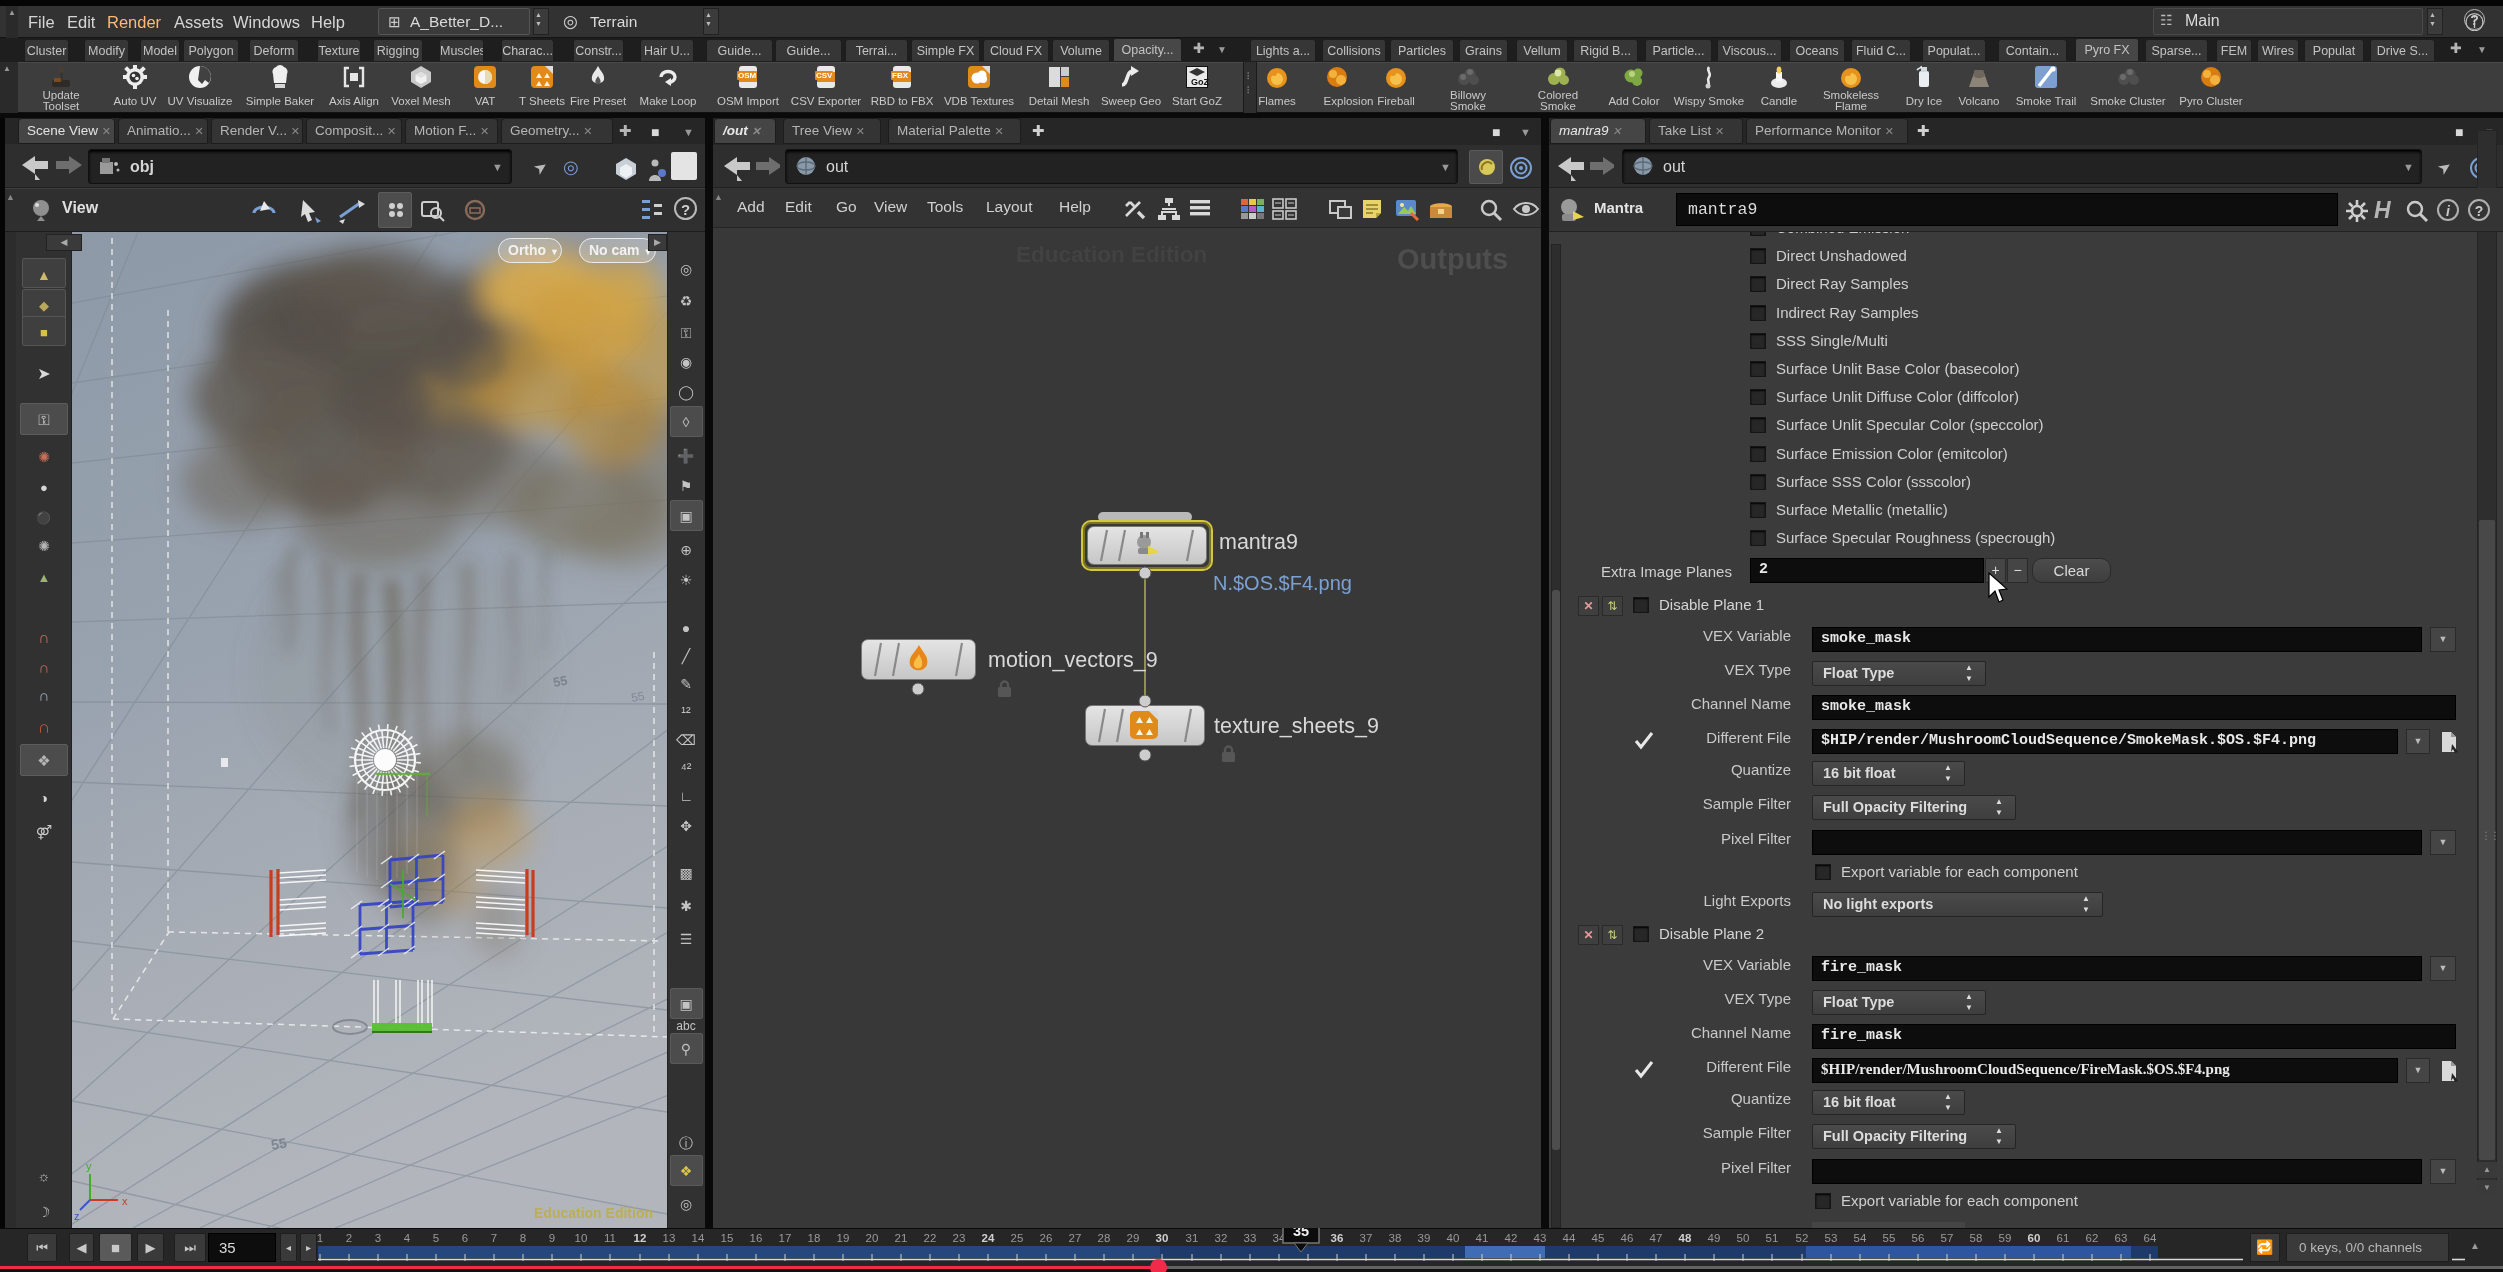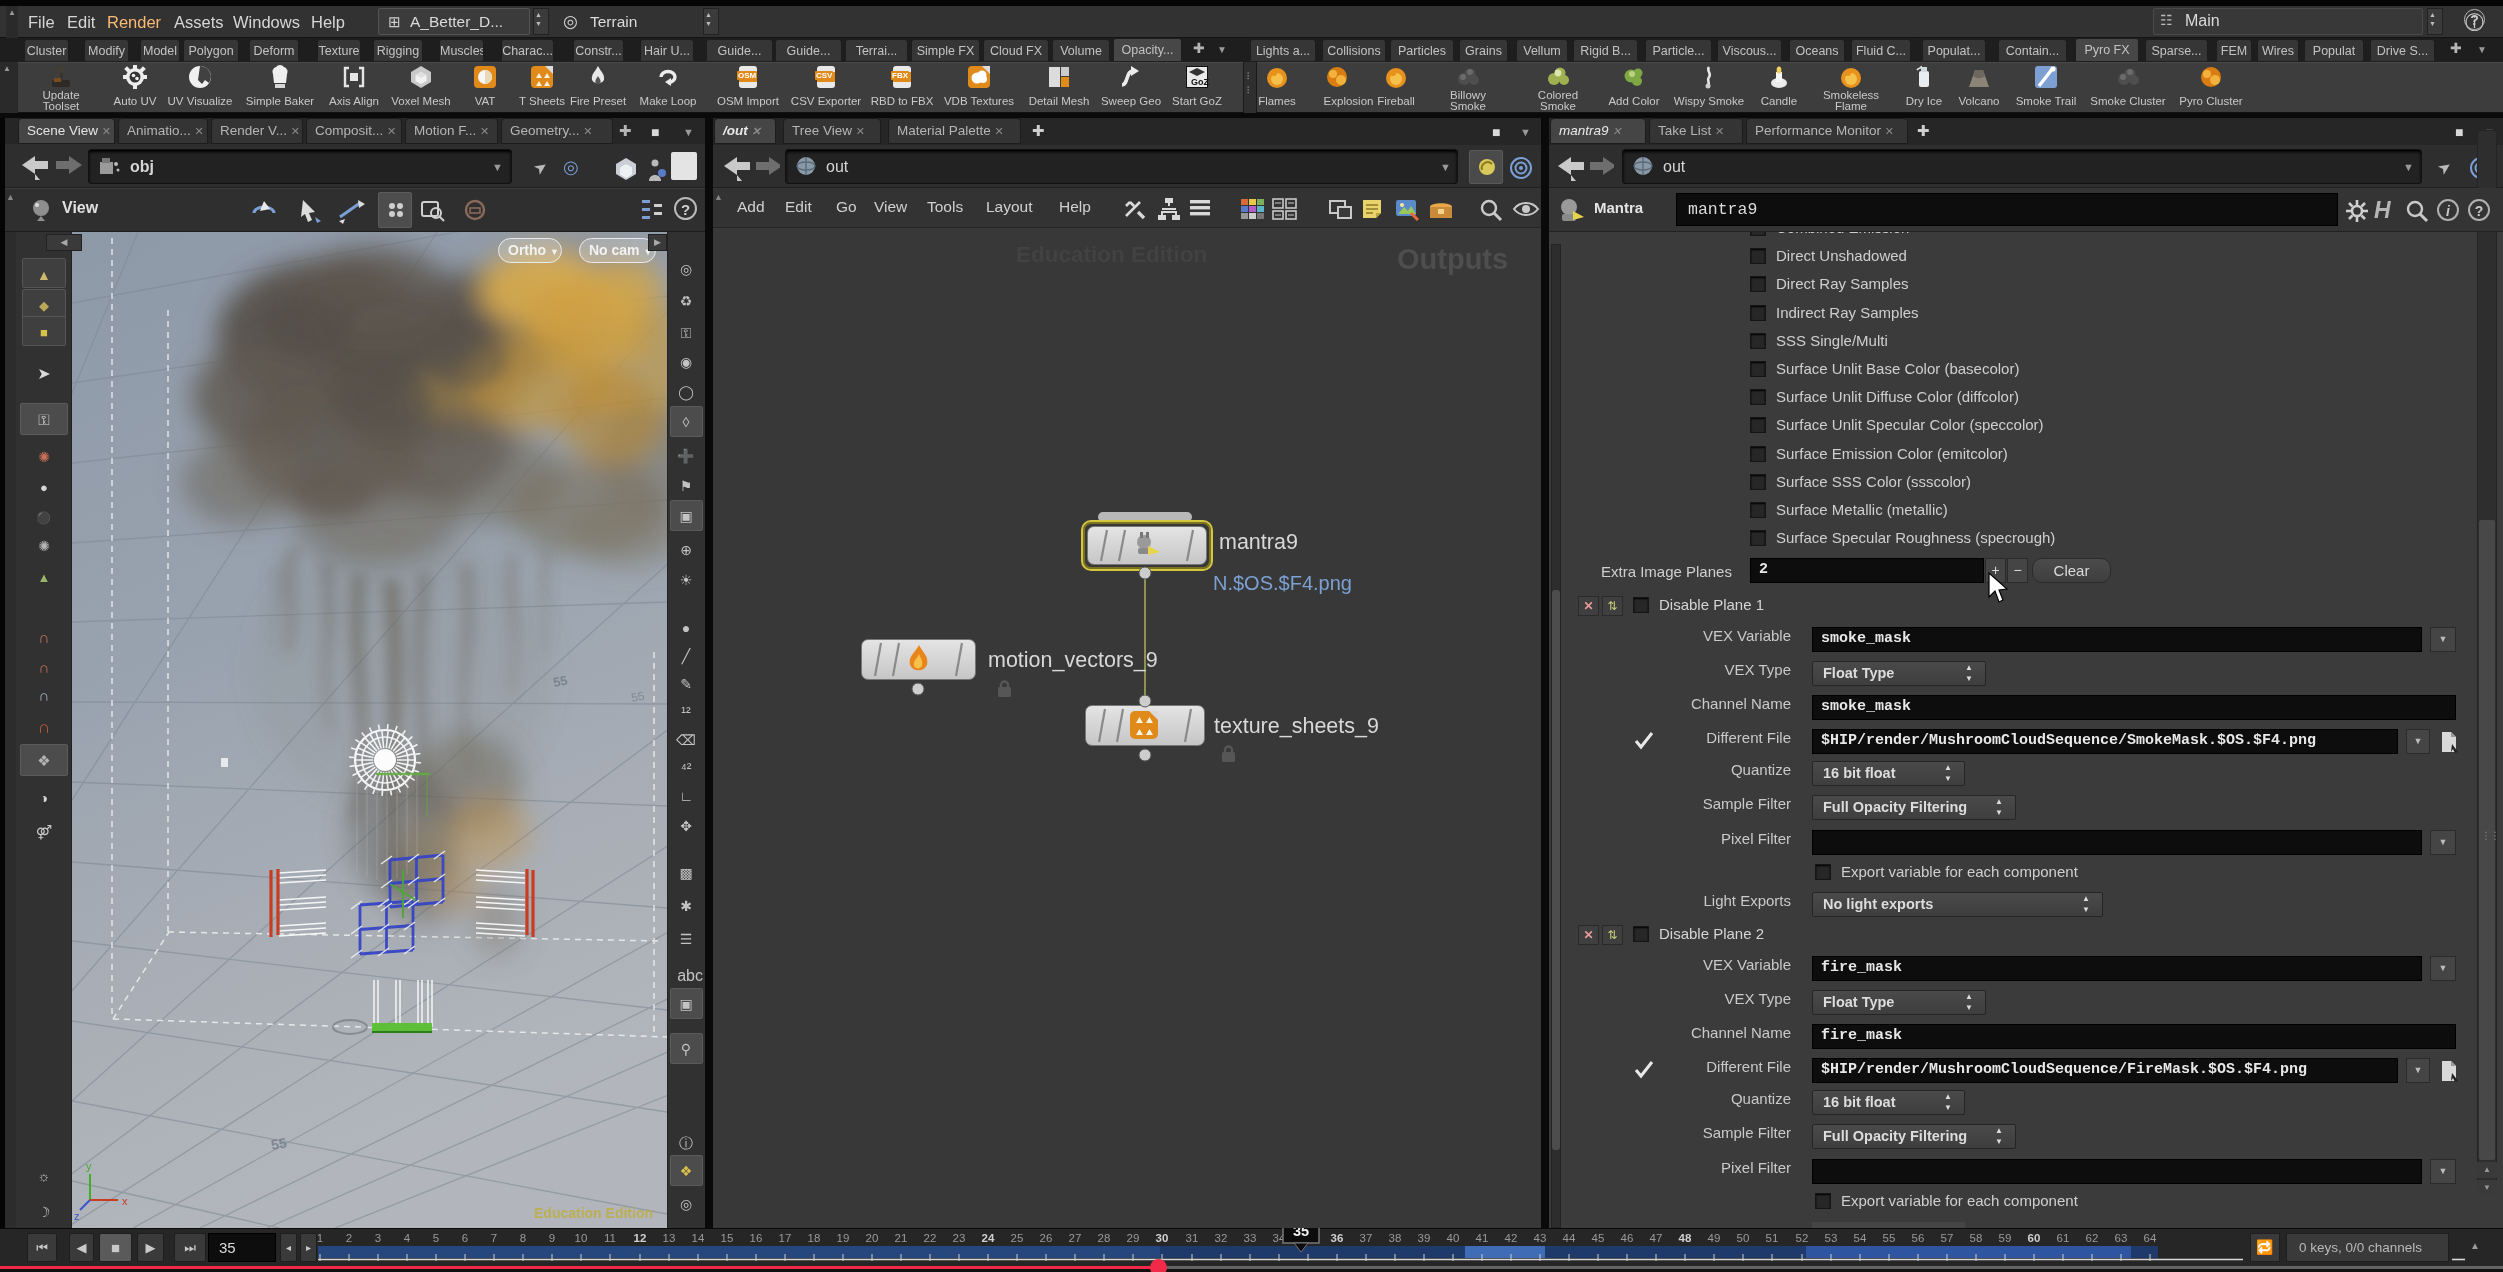--- a/index.html
+++ b/index.html
@@ -431,21 +431,21 @@
 <div class="a" style="left:669px;top:645px;width:34px;text-align:center;font-size:14px;line-height:22px;color:#c3c3c3">╱</div>
 <div class="a" style="left:669px;top:673px;width:34px;text-align:center;font-size:14px;line-height:22px;color:#c3c3c3">✎</div>
 <div class="a" style="left:669px;top:701px;width:34px;text-align:center;font-size:14px;line-height:22px;color:#c3c3c3">¹²</div>
 <div class="a" style="left:669px;top:729px;width:34px;text-align:center;font-size:14px;line-height:22px;color:#c3c3c3">⌫</div>
 <div class="a" style="left:669px;top:757px;width:34px;text-align:center;font-size:14px;line-height:22px;color:#c3c3c3">⁴²</div>
 <div class="a" style="left:669px;top:785px;width:34px;text-align:center;font-size:14px;line-height:22px;color:#c3c3c3">∟</div>
 <div class="a" style="left:669px;top:815px;width:34px;text-align:center;font-size:14px;line-height:22px;color:#c3c3c3">✥</div>
 <div class="a" style="left:669px;top:862px;width:34px;text-align:center;font-size:14px;line-height:22px;color:#c3c3c3">▩</div>
 <div class="a" style="left:669px;top:895px;width:34px;text-align:center;font-size:14px;line-height:22px;color:#c3c3c3">✱</div>
 <div class="a" style="left:669px;top:928px;width:34px;text-align:center;font-size:14px;line-height:22px;color:#c3c3c3">☰</div>
-<div class="a" style="left:669px;top:965px;width:34px;text-align:right;font-size:16px;line-height:22px;color:#c3c3c3">abc</div>
+<div class="a" style="left:669px;top:1015px;width:34px;text-align:center;font-size:12px;line-height:22px;color:#c3c3c3">abc</div>
 <div class="a" style="left:670px;top:988px;width:33px;height:31px;background:#4c4c4c;border:1px solid #5a5a5a;border-radius:2px"></div>
 <div class="a" style="left:669px;top:993px;width:34px;text-align:center;font-size:14px;line-height:22px;color:#c3c3c3">▣</div>
 <div class="a" style="left:670px;top:1033px;width:33px;height:31px;background:#4c4c4c;border:1px solid #5a5a5a;border-radius:2px"></div>
 <div class="a" style="left:669px;top:1038px;width:34px;text-align:center;font-size:14px;line-height:22px;color:#c3c3c3">⚲</div>
 <div class="a" style="left:669px;top:1132px;width:34px;text-align:center;font-size:14px;line-height:22px;color:#c3c3c3">ⓘ</div>
 <div class="a" style="left:670px;top:1155px;width:33px;height:31px;background:#4c4c4c;border:1px solid #5a5a5a;border-radius:2px"></div>
 <div class="a" style="left:669px;top:1160px;width:34px;text-align:center;font-size:14px;line-height:22px;color:#d9c24a">❖</div>
 <div class="a" style="left:669px;top:1193px;width:34px;text-align:center;font-size:14px;line-height:22px;color:#c3c3c3">◎</div>
 <svg class="a" style="left:72px;top:232px" width="595" height="996" viewBox="0 0 595 996">
     <defs>
@@ -949,21 +949,21 @@
 <div class="dd" style="left:1812px;top:990px;width:174px;height:25px">Float Type</div>
 <div class="a" style="left:1960px;top:991px;"><span style="font-size:8px;color:#ddd;line-height:11px;display:inline-block;text-align:center;width:18px">▲<br>▼</span></div>
 <div class="plbl" style="left:1591px;top:1024px;width:200px">Channel Name</div>
 <div class="a" style="left:1812px;top:1024px;width:644px;height:25px;background:#0d0d0d;border:1px solid #000"></div>
 <div class="a" style="left:1821px;top:1027px;font-size:15px;font-weight:bold;color:#e8e8e8;font-family:Liberation Mono,monospace">fire_mask</div>
 <svg class="a" style="left:1633px;top:1060px" width="22" height="20">
     <path d="M3 10 L8 16 L19 2" stroke="#e8e8e8" stroke-width="3" fill="none"></path>
   </svg>
 <div class="plbl" style="left:1591px;top:1058px;width:200px">Different File</div>
 <div class="a" style="left:1812px;top:1058px;width:586px;height:25px;background:#0d0d0d;border:1px solid #000"></div>
-<div class="a" style="left:1821px;top:1061px;font-size:15px;font-weight:bold;color:#e8e8e8;font-family:Liberation Mono, monospace">$HIP/render/MushroomCloudSequence/FireMask.$OS.$F4.png</div>
+<div class="a" style="left:1821px;top:1061px;font-size:15px;font-weight:bold;color:#e8e8e8;font-family:Liberation Serif, serif">$HIP/render/MushroomCloudSequence/FireMask.$OS.$F4.png</div>
 <div class="a" style="left:2406px;top:1058px;width:24px;height:25px;background:#454545;border:1px solid #2a2a2a">
     <span style="display:block;text-align:center;color:#bbb;font-size:9px;line-height:23px">▼</span>
   </div>
 <svg class="a" style="left:2438px;top:1059px" width="22" height="24">
     <path d="M4 2 h9 l5 5 v15 h-14z" fill="#d9d9d9"></path>
     <path d="M13 2 v5 h5z" fill="#999"></path>
     <path d="M14 14 l6 8 -3 1 -2-4 -2 3z" fill="#222"></path>
   </svg>
 <div class="plbl" style="left:1591px;top:1090px;width:200px">Quantize</div>
 <div class="dd" style="left:1812px;top:1090px;width:153px;height:25px">16 bit float</div>

